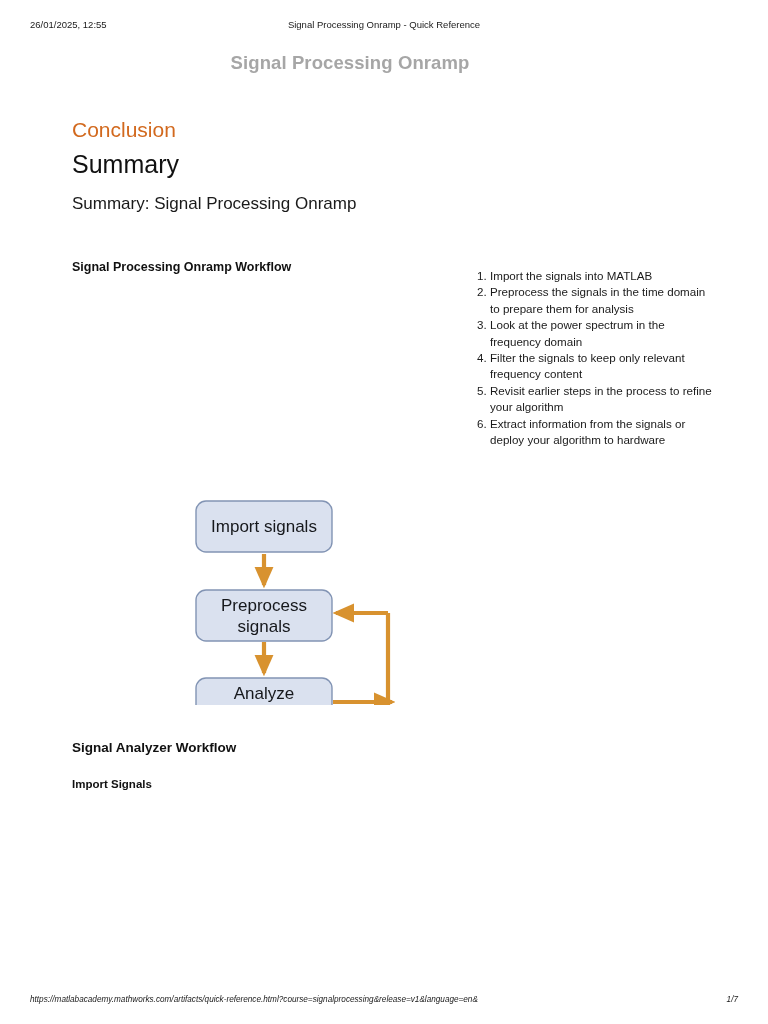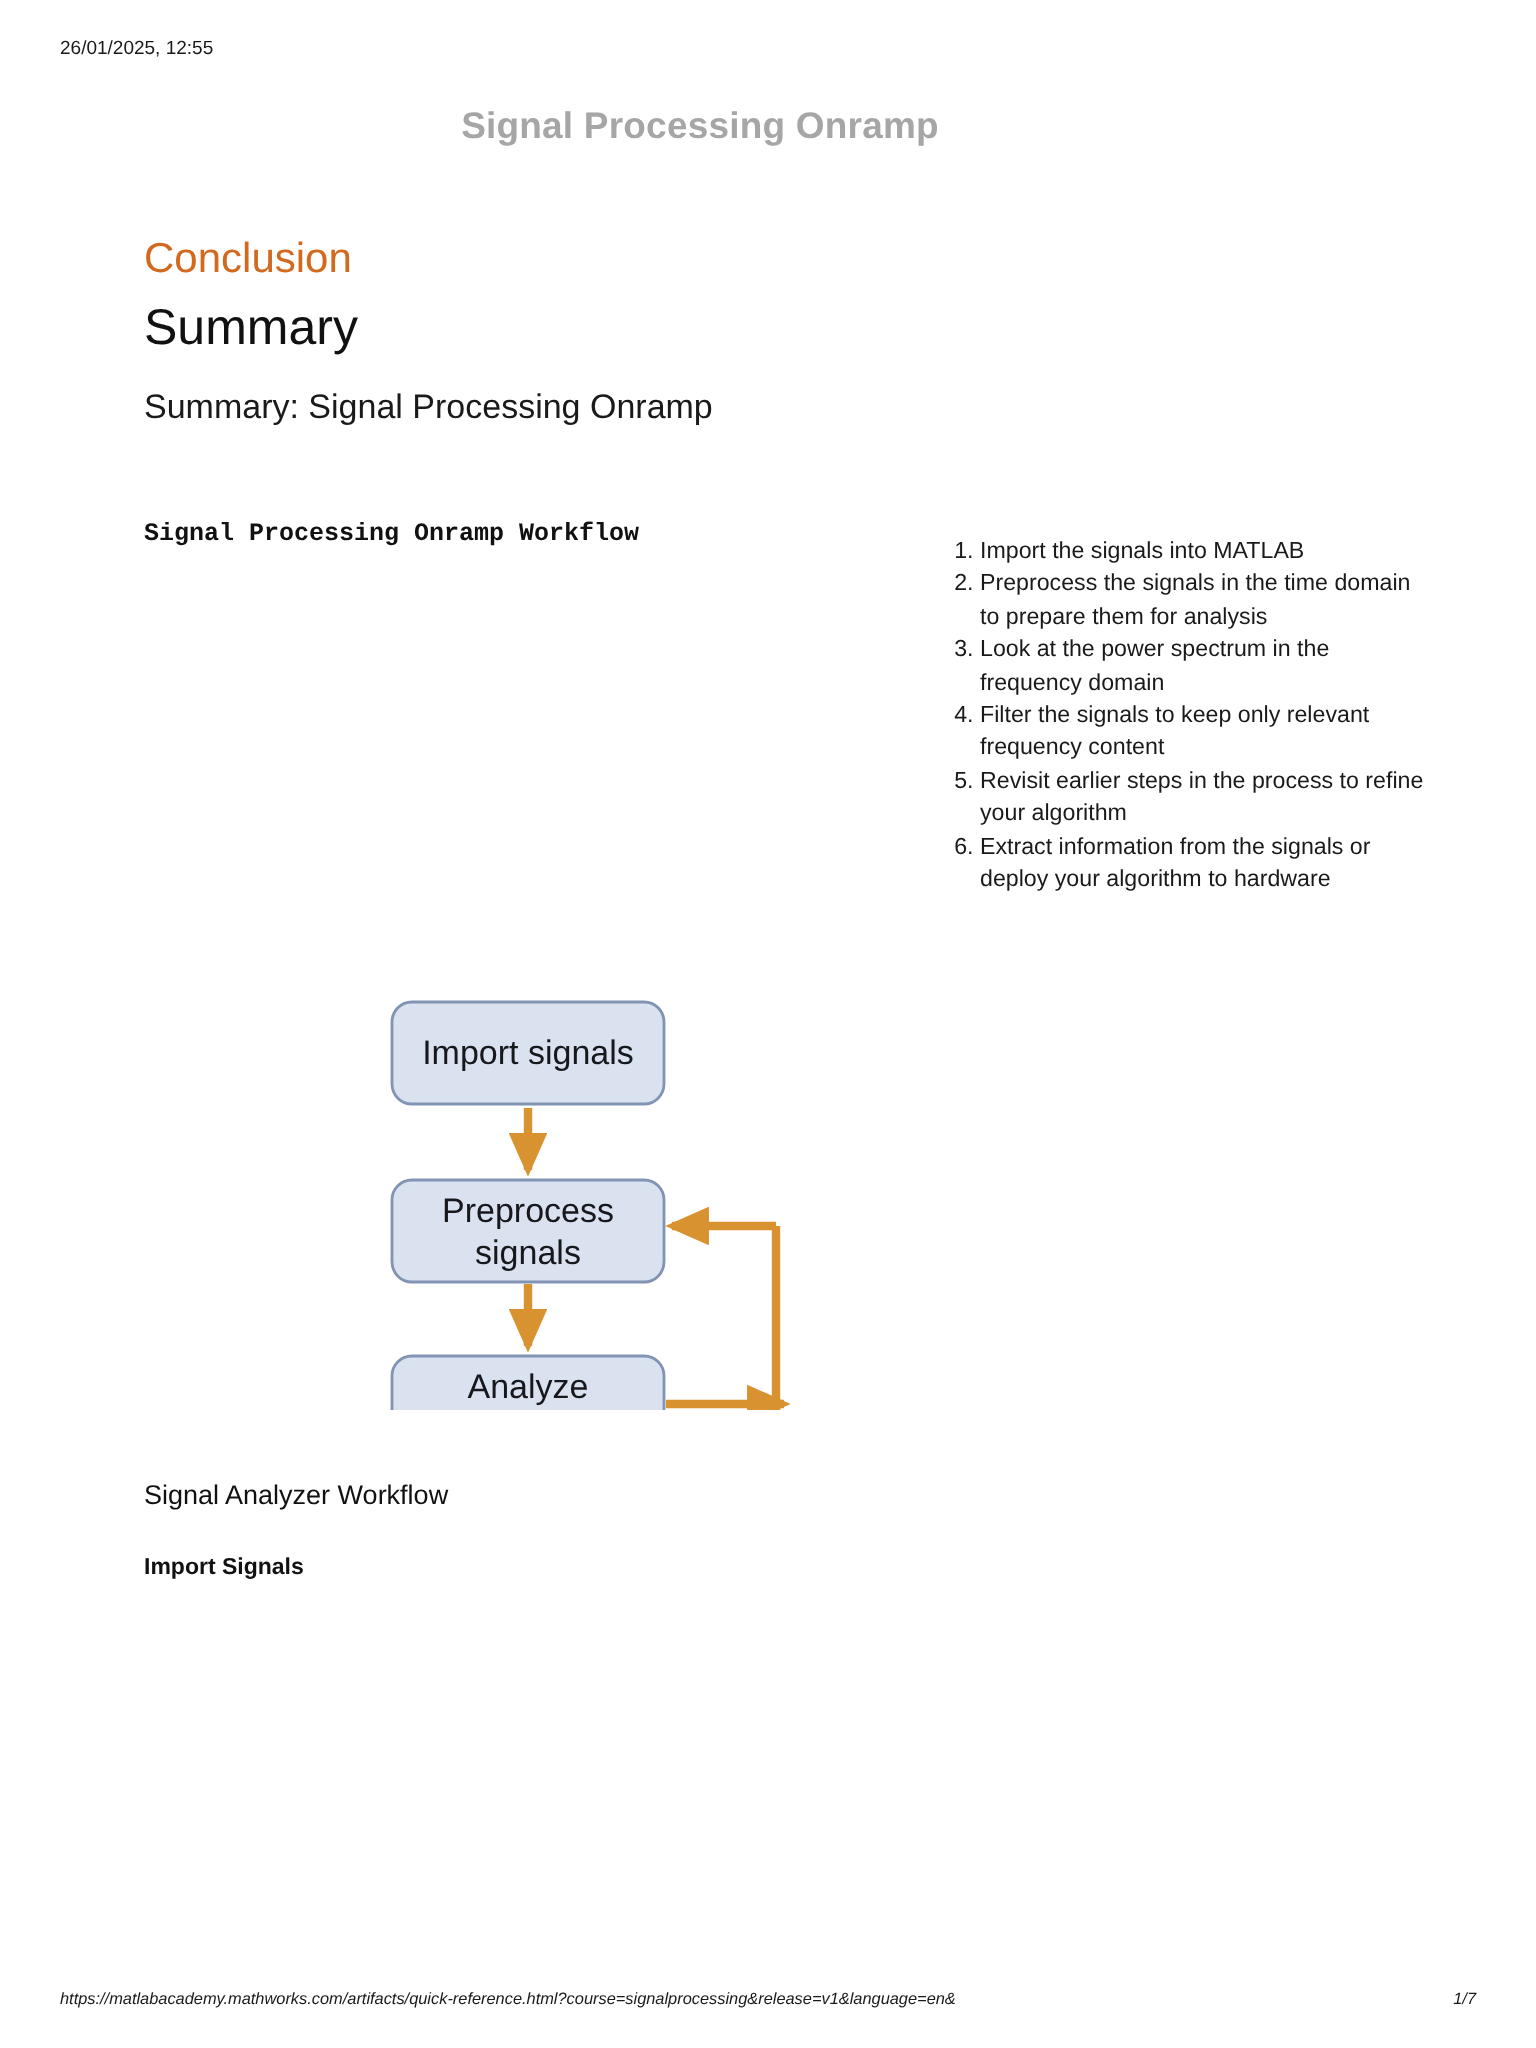--- a/index.html
+++ b/index.html
@@ -83,21 +83,20 @@
     color: #1a1a1a;
     margin: 0 0 44px 0;
     line-height: 1.25;
   }
   .block-heading {
     font-size: 12.5px;
     font-weight: bold;
     color: #111111;
     margin: 0;
     line-height: 1.3;
-    font-family: Liberation Mono, monospace;
   }
 
   
   .diagram-area {
     position: absolute;
     left: 0;
     top: 225px;
     width: 768px;
     height: 480px;
   }
@@ -128,21 +127,21 @@
     margin: 0;
     padding: 0;
   }
 
   
   .sub-heading-1 {
     position: absolute;
     left: 72px;
     top: 740px;
     font-size: 13.5px;
-    font-weight: normal;
+    font-weight: bold;
     color: #111111;
   }
   .sub-heading-2 {
     position: absolute;
     left: 72px;
     top: 778px;
     font-size: 11.5px;
     font-weight: bold;
     color: #111111;
   }
@@ -169,20 +168,21 @@
     right: 30px;
     top: 0;
     white-space: nowrap;
   }
 </style>
 </head>
 <body>
 
 <div class="print-header">
   <span class="ph-date">26/01/2025, 12:55</span>
+  <span class="ph-title">Signal Processing Onramp - Quick Reference</span>
 </div>
 
 <div class="page-title">Signal Processing Onramp</div>
 
 <div class="content">
   <h1 class="chapter-title">Conclusion</h1>
   <h2 class="section-title">Summary</h2>
   <p class="lesson-title">Summary: Signal Processing Onramp</p>
   <p class="block-heading">Signal Processing Onramp Workflow</p>
 </div>

